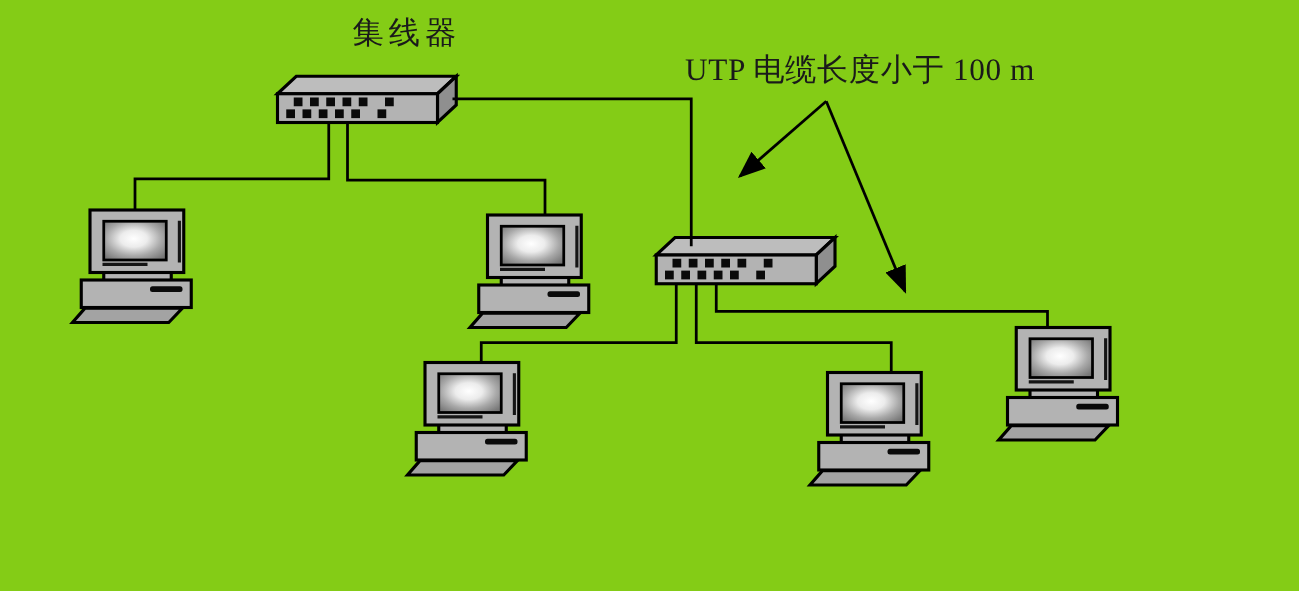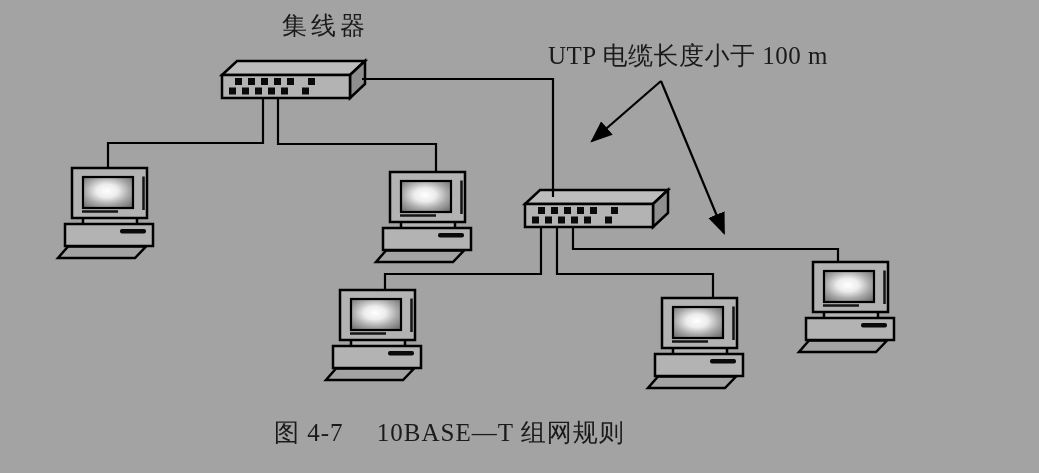--- a/index.html
+++ b/index.html
@@ -4,21 +4,21 @@
 <style>
   html, body {
     margin: 0;
     padding: 0;
     background: #ffffff;
   }
   .canvas {
     position: relative;
     width: 1039px;
     height: 473px;
-    background: #a3a3a3;
+    background: #84cc16;
     overflow: hidden;
     font-family: "Liberation Serif", "DejaVu Serif", serif;
     color: #1a1a1a;
   }
   .diagram-svg {
     position: absolute;
     left: 0;
     top: 0;
     width: 1039px;
     height: 473px;
@@ -152,15 +152,14 @@
     </g>
     <g transform="translate(799,262)">
       <use href="#pc"></use>
     </g>
   </svg>
 
   <div class="lbl hub-lbl">集线器</div>
 
   <div class="lbl utp-lbl">UTP 电缆长度小于 100 m</div>
 
-  <div class="lbl caption-lbl">图 4-7　 10BASE—T 组网规则</div>
 
 </div>
 
 </body></html>

